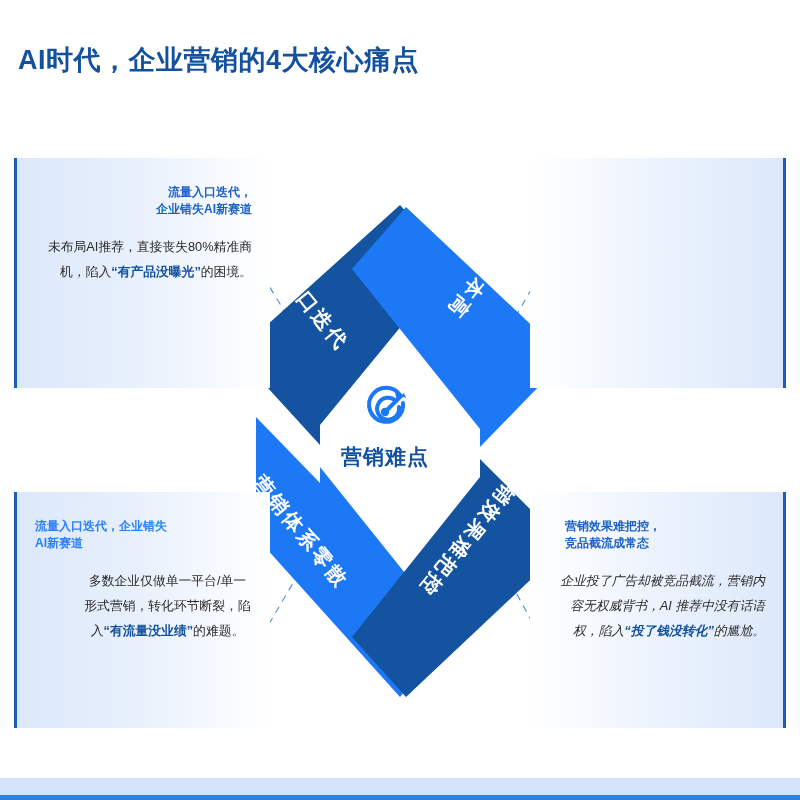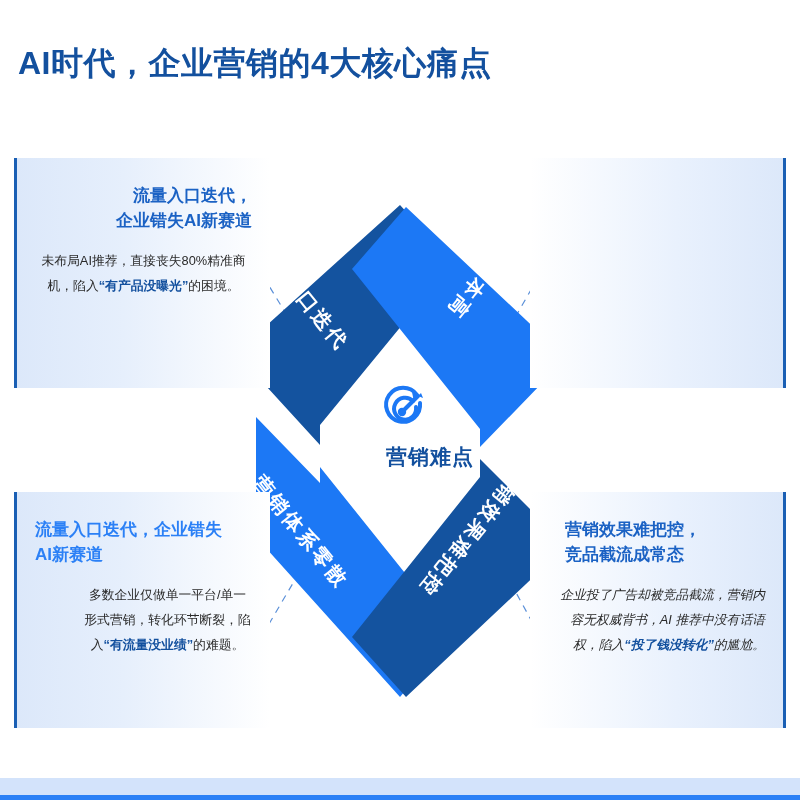--- a/index.html
+++ b/index.html
@@ -6,21 +6,21 @@
   body{
     width:800px;height:800px;background:#ffffff;overflow:hidden;
     font-family:"Liberation Sans","DejaVu Sans",sans-serif;
     position:relative;
   }
   #stage{position:absolute;left:0;top:0;width:800px;height:800px;}
 
   
   .page-title{
     position:absolute;left:18px;top:42px;
-    font-size:32px;font-weight:bold;letter-spacing:0.5px;
+    font-size:27px;font-weight:bold;letter-spacing:0.5px;
     color:#13509E;white-space:nowrap;
   }
 
   
   .card{position:absolute;box-sizing:border-box;}
   .card .rail{
     position:absolute;left:0;top:0;width:3px;height:100%;
     background:#1A5FB4;
   }
   .card .sheet{
@@ -29,31 +29,31 @@
   }
   .card.left .sheet{
     background:linear-gradient(to right,#DCE8FA 0%,#E6EFFC 42%,#FFFFFF 100%);
   }
   .card.right .rail{left:auto;right:0;}
   .card.right .sheet{
     left:0;right:3px;
     background:linear-gradient(to left,#DCE8FA 0%,#E9F1FD 42%,#FFFFFF 100%);
   }
   .card-title{
-    font-size:17px;font-weight:bold;line-height:1.45;
+    font-size:12px;font-weight:bold;line-height:1.45;
     margin:0 0 16px 0;
   }
   .card-body{
     font-size:12.8px;line-height:1.95;color:#2A2A2A;
   }
   .card-body b{color:#13509E;font-weight:bold;}
 
   .card.tl{left:14px;top:158px;width:256px;height:230px;}
   .card.tl .card-title{color:#1B62C4;text-align:right;}
-  .card.tl .card-body{text-align:center;}
+  .card.tl .card-body{text-align:right;}
 
   .card.tr{left:530px;top:158px;width:256px;height:230px;}
   .card.tr .card-title{color:#2B80F6;text-align:left;}
   .card.tr .card-body{text-align:left;}
 
   .card.bl{left:14px;top:492px;width:256px;height:236px;}
   .card.bl .card-title{color:#2B80F6;text-align:left;}
   .card.bl .card-body{text-align:center;margin-left:48px;}
 
   .card.br{left:530px;top:492px;width:256px;height:236px;}
@@ -68,22 +68,22 @@
     position:absolute;color:#ffffff;font-weight:bold;
     font-size:20px;letter-spacing:3px;white-space:nowrap;
     pointer-events:none;
   }
   .arm-tl{left:268px;top:232px;transform:rotate(51deg);transform-origin:left top;}
   .arm-tr{left:534px;top:235px;transform:rotate(129deg);transform-origin:left top;}
   .arm-bl{left:268px;top:470px;transform:rotate(51deg);transform-origin:left top;}
   .arm-br{left:535px;top:477px;transform:rotate(129deg);transform-origin:left top;}
 
   .hub{
-    position:absolute;left:330px;top:385px;width:144px;height:100px;
-    text-align:right;
+    position:absolute;left:313px;top:385px;width:144px;height:100px;
+    text-align:center;
   }
   .hub .hub-icon{height:52px;}
   .hub .hub-icon svg{display:block;margin:0 auto;}
   .hub .hub-label{
     margin-top:6px;font-size:21px;font-weight:bold;color:#13509E;
     letter-spacing:1px;
   }
 
   
   #links{position:absolute;left:0;top:0;width:800px;height:800px;}

